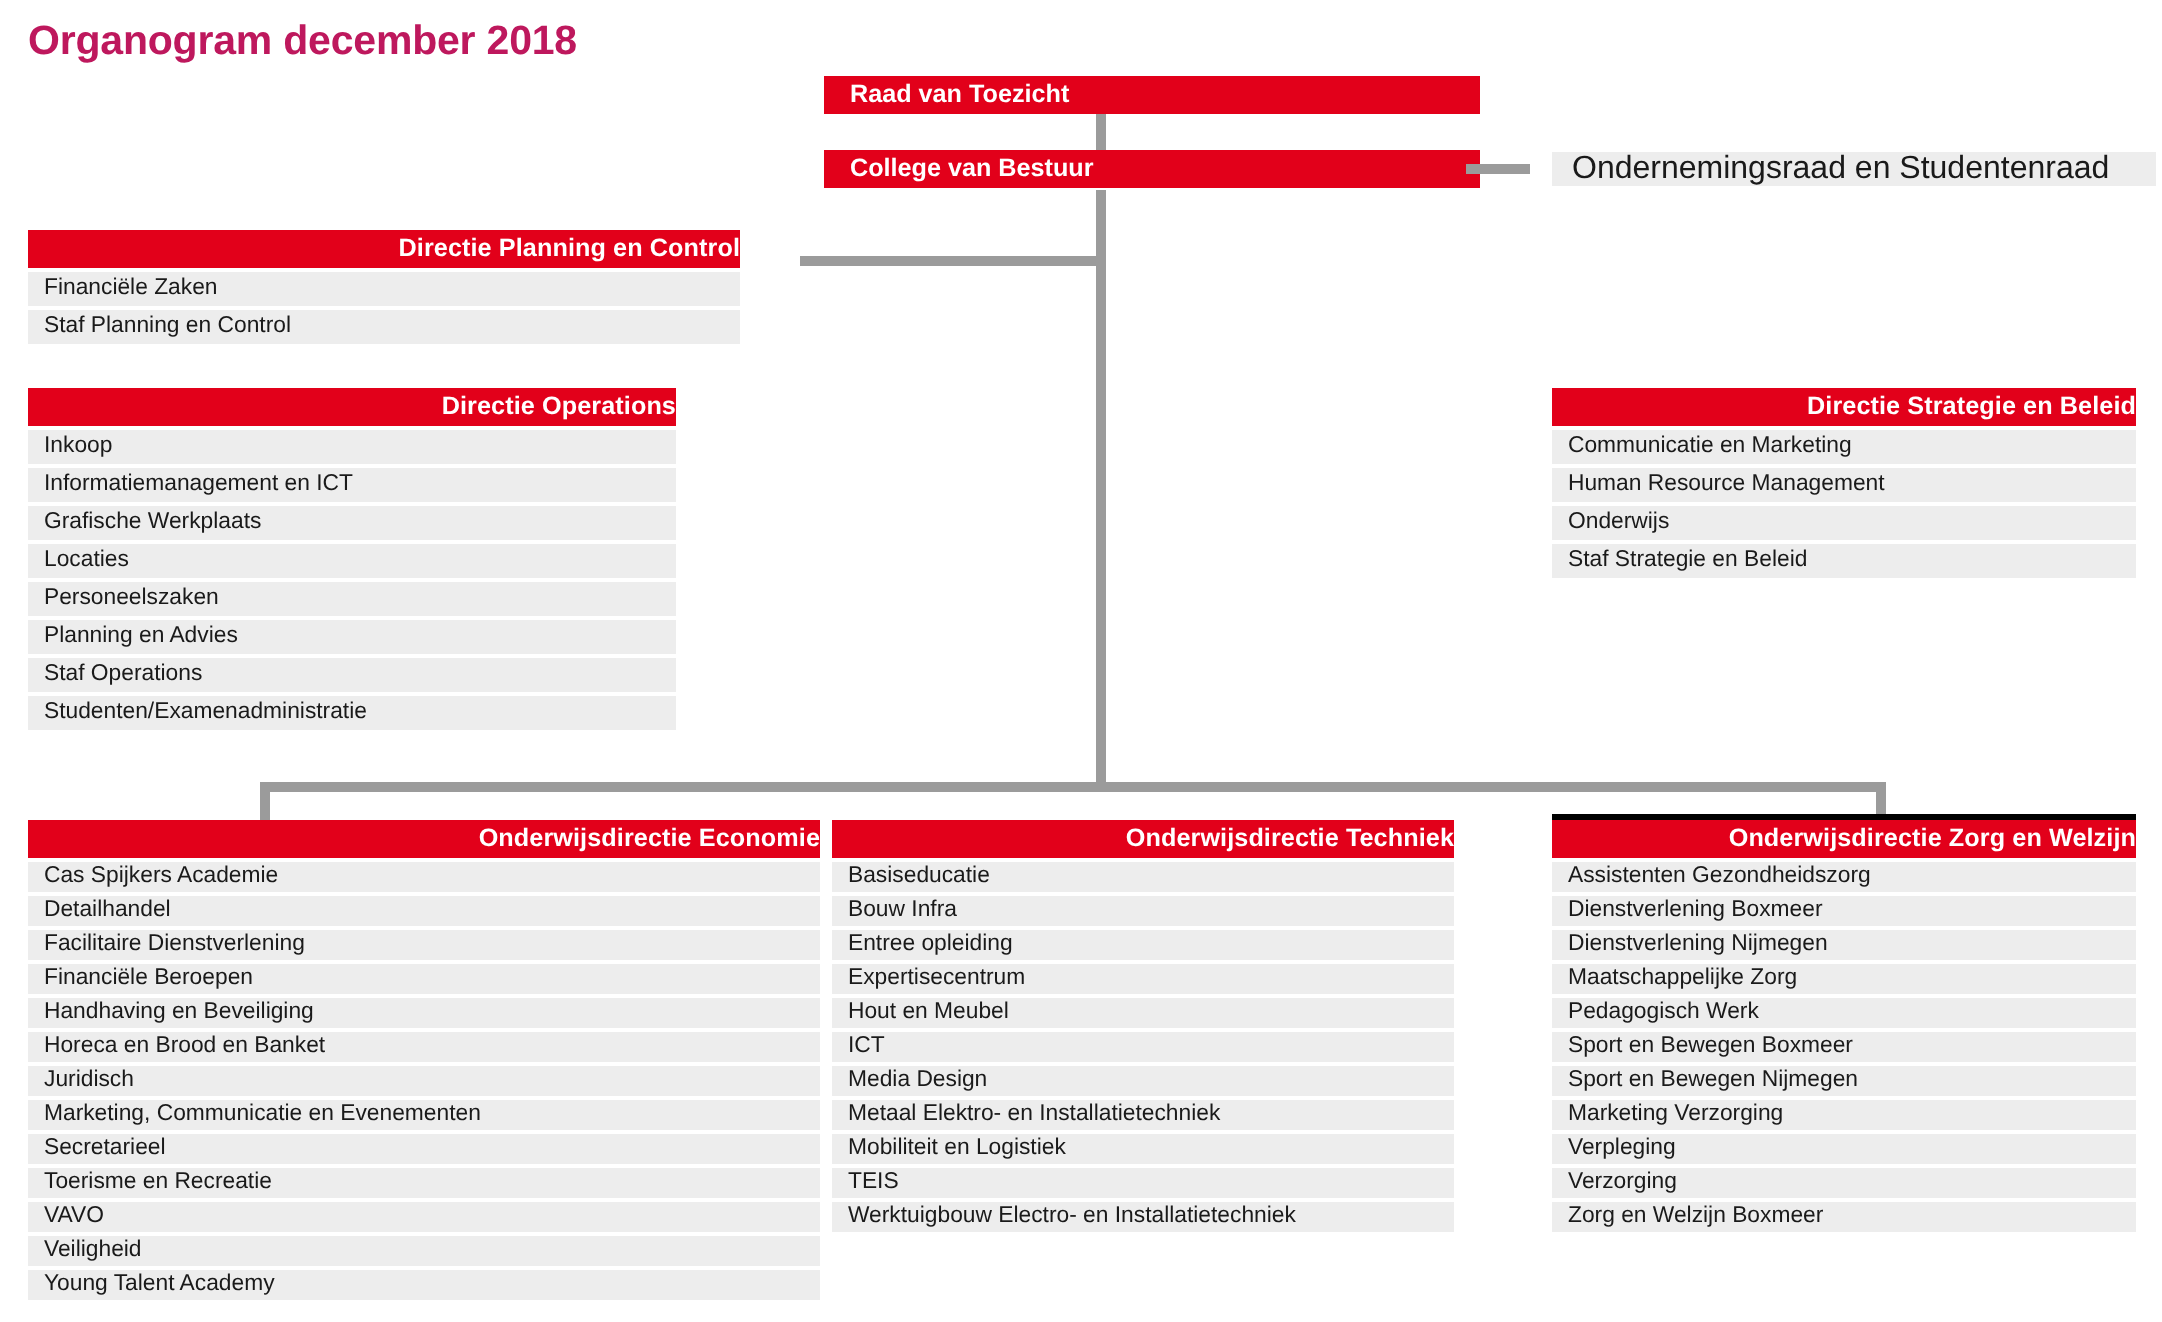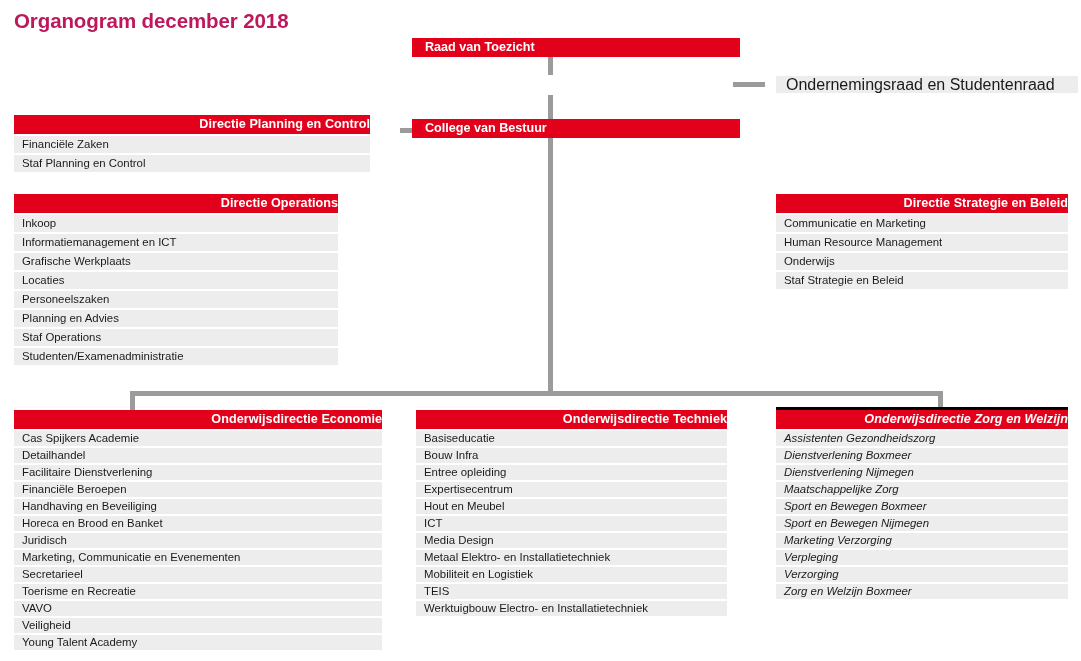--- a/index.html
+++ b/index.html
@@ -125,21 +125,21 @@
   <div class="conn h" style="left:130px; top:391px; width:813px; height:5px;"></div>
 
   <div class="conn v" style="left:130px; top:391px; width:5px; height:22px;"></div>
 
   <div class="conn v" style="left:938px; top:391px; width:5px; height:22px;"></div>
 
   <div class="topbox" style="left:412px; top:38px; width:315px;">
     <span>Raad van Toezicht</span>
   </div>
 
-  <div class="topbox" style="left:412px; top:75px; width:315px;margin-top:44px;">
+  <div class="topbox" style="left:412px; top:75px; width:315px;">
     <span>College van Bestuur</span>
   </div>
 
   <div id="council-link" style="left:733px; top:82px; width:32px;"></div>
   <div id="council-box" style="left:776px; top:76px; width:292px;">
     <span>Ondernemingsraad en Studentenraad</span>
   </div>
 
   <div class="unit" style="left:14px; top:115px; width:356px;">
     <div class="unit-header">Directie Planning en Control</div>
@@ -160,21 +160,21 @@
   </div>
 
   <div class="unit" style="left:776px; top:194px; width:292px;">
     <div class="unit-header">Directie Strategie en Beleid</div>
     <div class="unit-row">Communicatie en Marketing</div>
     <div class="unit-row">Human Resource Management</div>
     <div class="unit-row">Onderwijs</div>
     <div class="unit-row">Staf Strategie en Beleid</div>
   </div>
 
-  <div class="unit" style="left:14px; top:410px; width:368px;">
+  <div class="unit" style="left:14px; top:410px; width:396px;">
     <div class="unit-header">Onderwijsdirectie Economie</div>
     <div class="unit-row tight">Cas Spijkers Academie</div>
     <div class="unit-row tight">Detailhandel</div>
     <div class="unit-row tight">Facilitaire Dienstverlening</div>
     <div class="unit-row tight">Financiële Beroepen</div>
     <div class="unit-row tight">Handhaving en Beveiliging</div>
     <div class="unit-row tight">Horeca en Brood en Banket</div>
     <div class="unit-row tight">Juridisch</div>
     <div class="unit-row tight">Marketing, Communicatie en Evenementen</div>
     <div class="unit-row tight">Secretarieel</div>
@@ -192,26 +192,27 @@
     <div class="unit-row tight">Expertisecentrum</div>
     <div class="unit-row tight">Hout en Meubel</div>
     <div class="unit-row tight">ICT</div>
     <div class="unit-row tight">Media Design</div>
     <div class="unit-row tight">Metaal Elektro- en Installatietechniek</div>
     <div class="unit-row tight">Mobiliteit en Logistiek</div>
     <div class="unit-row tight">TEIS</div>
     <div class="unit-row tight">Werktuigbouw Electro- en Installatietechniek</div>
   </div>
 
-  <div class="unit" style="left:776px; top:407px; width:292px;font-style:italic;">
+  <div class="unit" style="left:776px; top:407px; width:292px;">
     <div class="unit-header topborder">Onderwijsdirectie Zorg en Welzijn</div>
     <div class="unit-row tight">Assistenten Gezondheidszorg</div>
     <div class="unit-row tight">Dienstverlening Boxmeer</div>
     <div class="unit-row tight">Dienstverlening Nijmegen</div>
     <div class="unit-row tight">Maatschappelijke Zorg</div>
+    <div class="unit-row tight">Pedagogisch Werk</div>
     <div class="unit-row tight">Sport en Bewegen Boxmeer</div>
     <div class="unit-row tight">Sport en Bewegen Nijmegen</div>
     <div class="unit-row tight">Marketing Verzorging</div>
     <div class="unit-row tight">Verpleging</div>
     <div class="unit-row tight">Verzorging</div>
     <div class="unit-row tight">Zorg en Welzijn Boxmeer</div>
   </div>
 
 </div>
 

